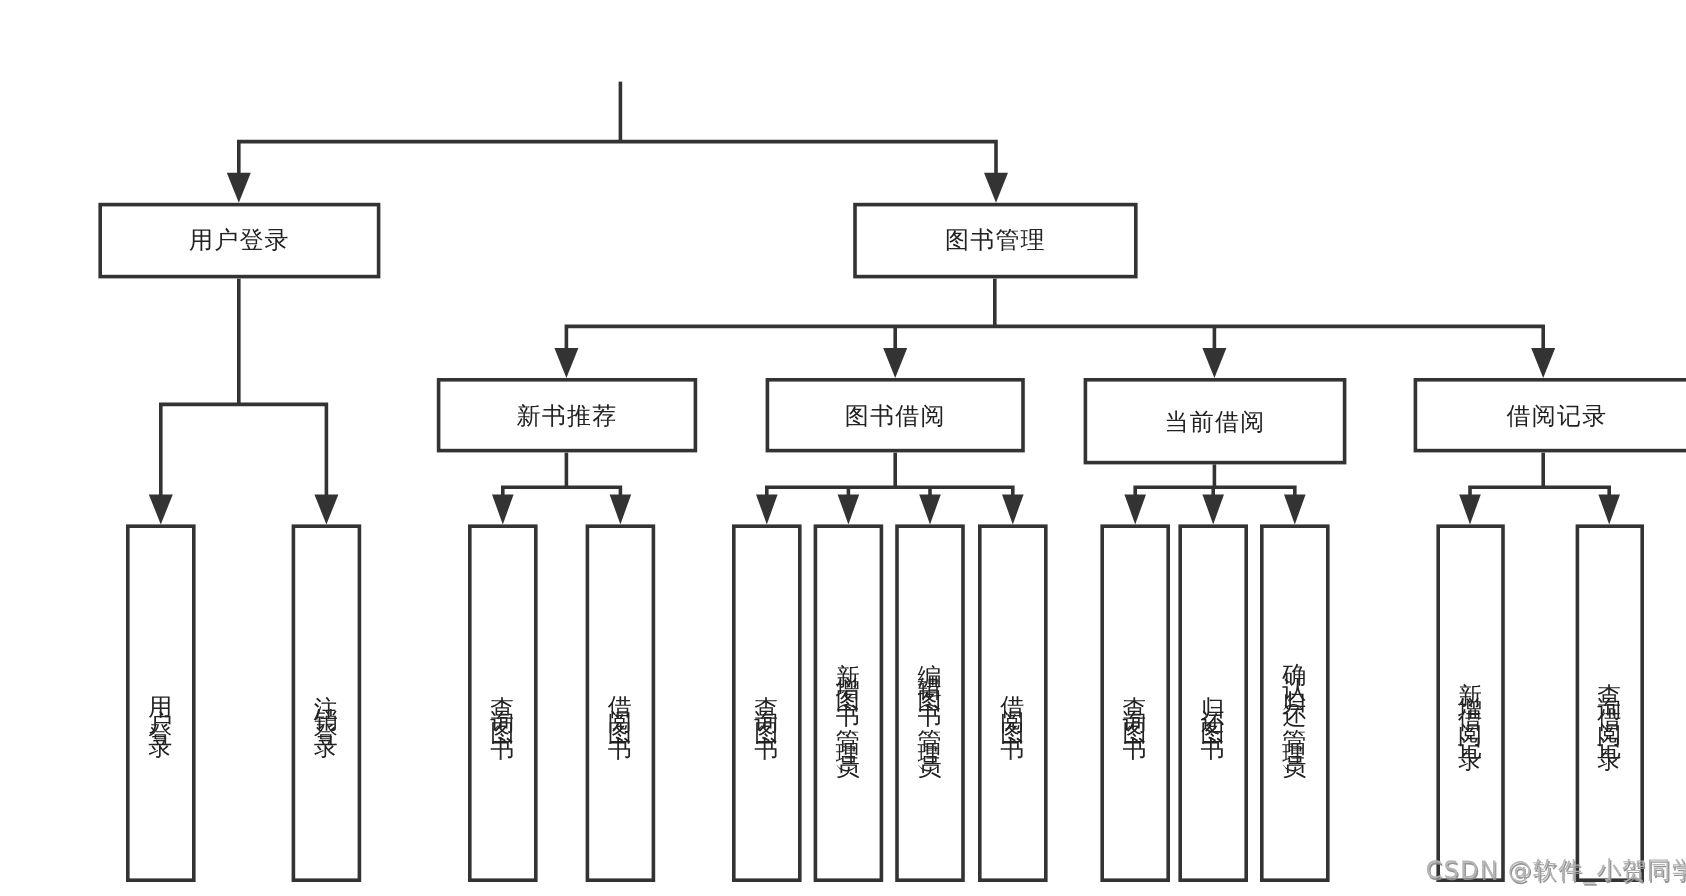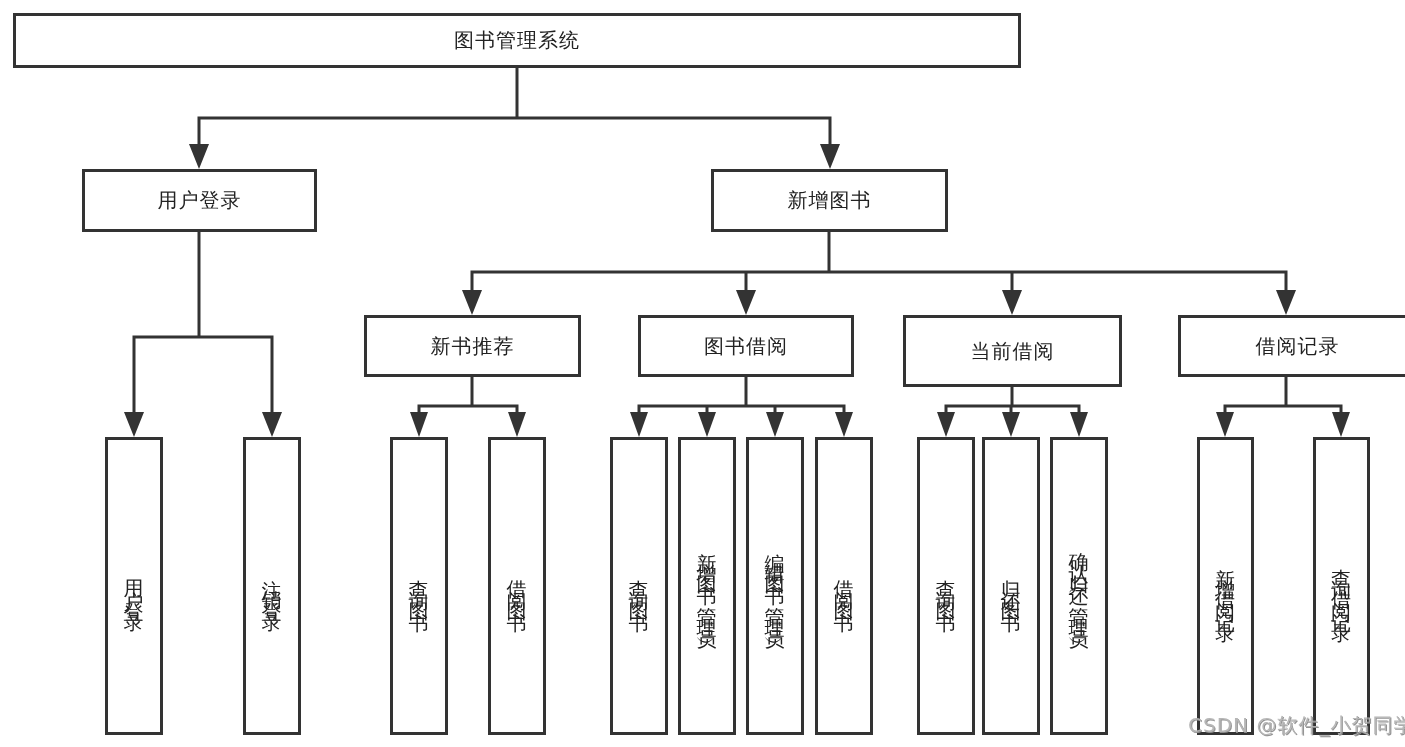--- a/index.html
+++ b/index.html
@@ -82,29 +82,26 @@
 
       <polygon points="937,412 955,412 946,437"></polygon>
       <polygon points="1002,412 1020,412 1011,437"></polygon>
       <polygon points="1070,412 1088,412 1079,437"></polygon>
 
       <polygon points="1216,412 1234,412 1225,437"></polygon>
       <polygon points="1332,412 1350,412 1341,437"></polygon>
     </g>
   </svg>
 
-  <div class="box" style="left:13px;top:13px;width:1008px;height:55px">
-    <span class="hlabel">图书管理系统</span>
-  </div>
 
   <div class="box" style="left:82px;top:169px;width:235px;height:63px">
     <span class="hlabel">用户登录</span>
   </div>
   <div class="box" style="left:711px;top:169px;width:237px;height:63px">
-    <span class="hlabel">新增图书</span>
+    <span class="hlabel">图书管理</span>
   </div>
 
   <div class="box" style="left:638px;top:315px;width:216px;height:62px">
     <span class="hlabel">图书借阅</span>
   </div>
   <div class="box" style="left:364px;top:315px;width:217px;height:62px">
     <span class="hlabel">新书推荐</span>
   </div>
   <div class="box" style="left:903px;top:315px;width:219px;height:72px">
     <span class="hlabel">当前借阅</span>

